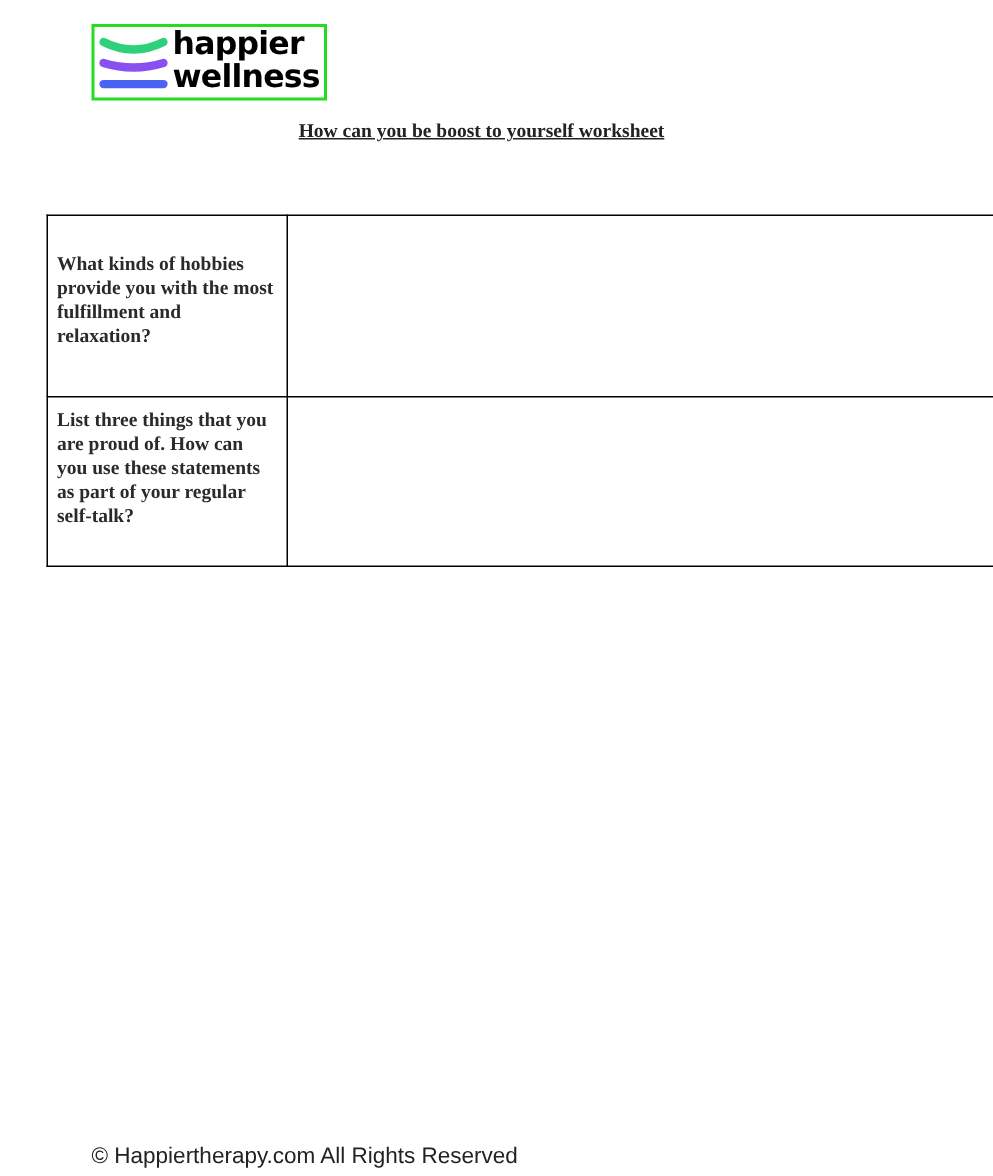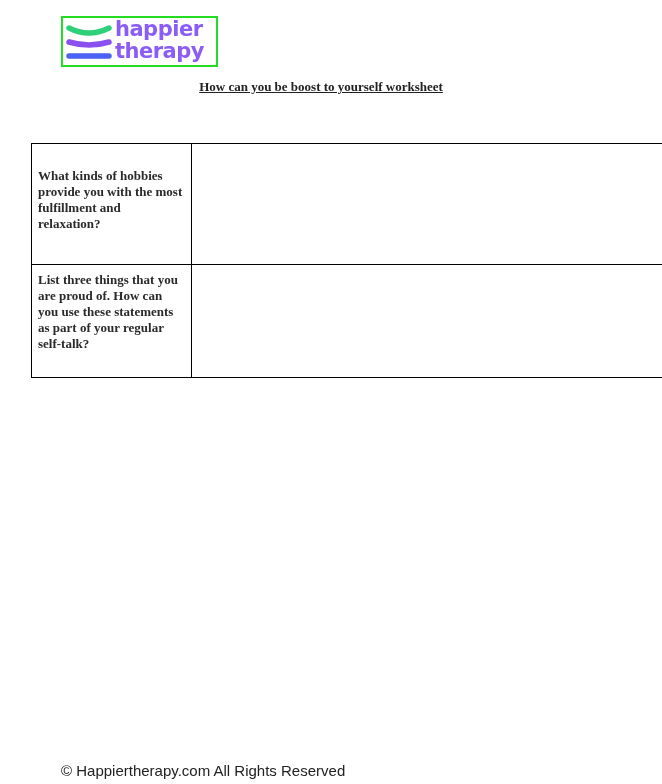--- a/index.html
+++ b/index.html
@@ -33,21 +33,21 @@
       height: 42px;
     }
     .logo-text {
       position: absolute;
       left: 52px;
       top: 0px;
       font-family: "DejaVu Sans", sans-serif;
       font-weight: bold;
       font-size: 21px;
       line-height: 21px;
-      color: #8b5cf6;
+      color: #000000;
       letter-spacing: -0.5px;
     }
     .logo-text span { display: block; }
     .logo-text .l1 { margin-top: 1px; }
     .logo-text .l2 { margin-top: 1px; }
 
     .title {
       position: absolute;
       left: 0;
       width: 642px;
@@ -103,21 +103,21 @@
 <body>
 
 <div class="logo-box">
   <svg class="logo-icon" viewBox="0 0 48 42">
     <path d="M4 7 Q24 17 44 7" stroke="#2ed17a" stroke-width="5.5" fill="none" stroke-linecap="round"></path>
     <path d="M4 21 Q24 27 44 21" stroke="#8a4ff0" stroke-width="5.5" fill="none" stroke-linecap="round"></path>
     <path d="M4 35 L44 35" stroke="#4a63f2" stroke-width="5.5" fill="none" stroke-linecap="round"></path>
   </svg>
   <div class="logo-text">
     <span class="l1">happier</span>
-    <span class="l2">therapy</span>
+    <span class="l2">wellness</span>
   </div>
 </div>
 
 <div class="title">How can you be boost to yourself worksheet</div>
 
 <table class="worksheet-table">
   <tbody>
       <tr style="height:121px;">
     <td class="q">
           <span class="q-inner" style="padding-top:24px;">What kinds of hobbies provide you with the most fulfillment and relaxation?</span>

